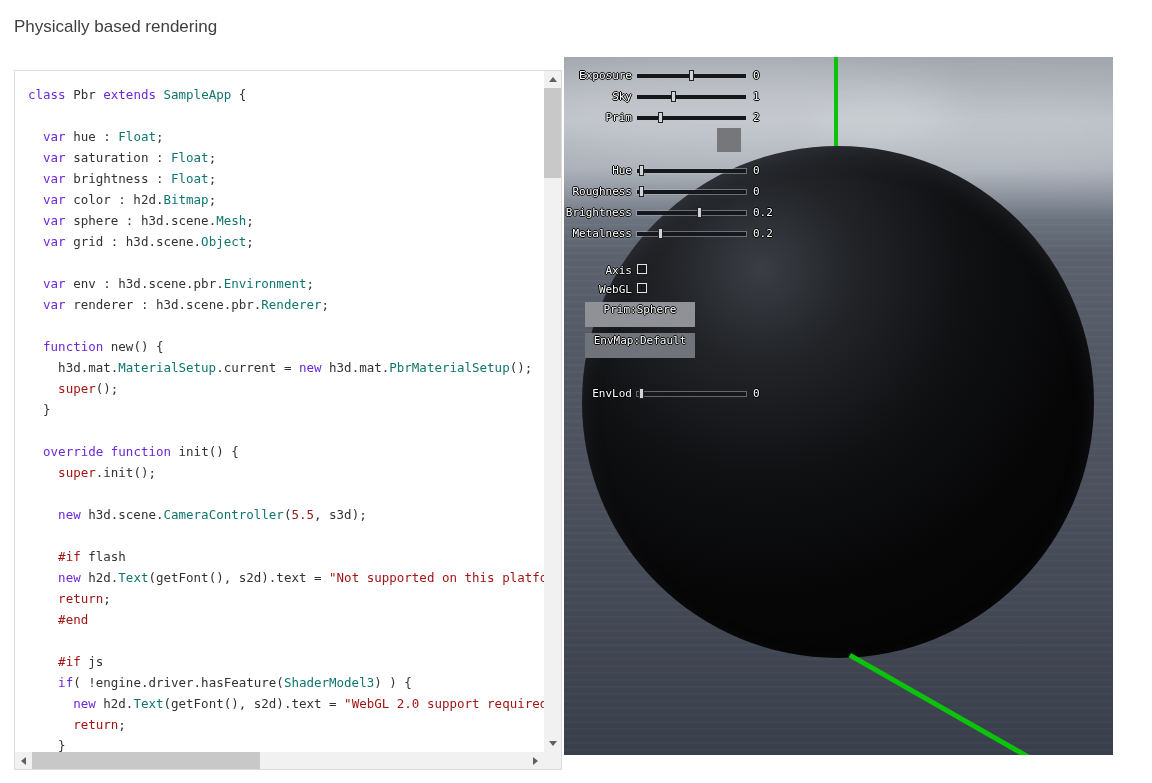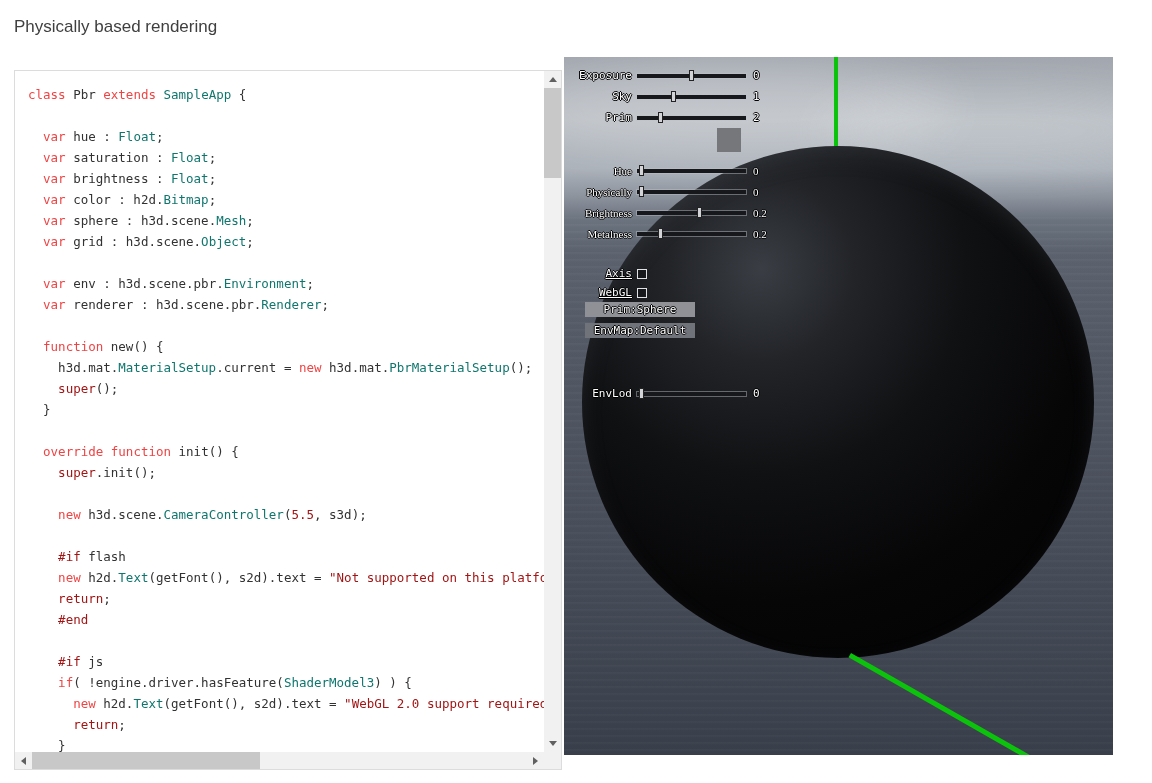--- a/index.html
+++ b/index.html
@@ -18,21 +18,21 @@
     border:1px solid #dcdcdc; background:#fff;
   }
   .code-area {
     position:absolute; left:0; top:0; right:17px; bottom:17px; overflow:hidden;
     padding:13px 0 0 13px;
     font-family:"DejaVu Sans Mono", monospace; font-size:12.5px; line-height:21px;
     white-space:pre;
   }
   .code-line { height:21px; white-space:pre; }
   .tok-p { color:#323232; }
-  .tok-k { color:#ef4444; }
+  .tok-k { color:#6d28d9; }
   .tok-t { color:#0f766e; }
   .tok-r { color:#a31515; }
 
   .vscroll { position:absolute; top:0; right:0; bottom:17px; width:17px; background:#f1f1f1; }
   .hscroll { position:absolute; left:0; bottom:0; right:17px; height:17px; background:#f1f1f1; }
   .corner  { position:absolute; right:0; bottom:0; width:17px; height:17px; background:#f1f1f1; }
   .sarrow { position:absolute; width:17px; height:17px; display:flex; align-items:center; justify-content:center; }
   .sarrow.up    { top:0; left:0; }
   .sarrow.down  { bottom:0; left:0; }
   .sarrow.left  { left:0; top:0; }
@@ -71,35 +71,35 @@
 
   
   .controls {
     position:absolute; inset:0; z-index:5;
     font-family:"DejaVu Sans Mono", monospace; font-size:11px; color:#ffffff;
     text-shadow:1px 0 0 #000, -1px 0 0 #000, 0 1px 0 #000, 0 -1px 0 #000;
     padding-left:36px;
   }
   .grp { position:absolute; left:0; }
   #sliders-top { top:8px; }
-  #sliders-mid { top:103px;font-family:Liberation Serif, serif; }
+  #sliders-mid { top:103px; }
   #checkboxes  { top:207px; }
   #buttons     { top:245px; left:21px; }
   #sliders-bottom { top:286px;margin-top:40px; }
   .ctl-row { display:flex; align-items:center; height:21px; }
-  .cb-row  { display:flex; align-items:center; height:19px;text-decoration:underline; }
+  .cb-row  { display:flex; height:19px; }
   .ctl-label { flex:0 0 68px; width:68px; text-align:right; }
   .slider-track {
     position:relative; width:109px; height:4px; margin-left:5px; background:#17181b;
     box-shadow:0 0 0 1px rgba(190,196,202,0.45);
   }
   .slider-handle { position:absolute; top:-4px; width:5px; height:11px; background:#d2d4d8; border:1px solid #222; }
   .ctl-value { margin-left:7px; }
   .checkbox { width:10px; height:10px; border:1px solid #e0e2e5; margin-left:5px; background:rgba(15,17,20,0.5); }
-  .ui-button { width:110px; height:15px; line-height:15px; margin-bottom:6px; text-align:center; cursor:pointer; }
+  .ui-button { width:110px; height:25px; line-height:15px; margin-bottom:6px; text-align:center; cursor:pointer; }
   .swatch { position:absolute; left:153px; top:71px; width:24px; height:24px; }
 </style>
 </head>
 <body>
 
 <div class="canvas">
 
   <div class="page-title">Physically based rendering</div>
 
   <div class="code-panel">
@@ -162,21 +162,21 @@
       <div class="swatch" id="swatch" style="background: rgb(118, 119, 123);"></div>
       <div class="grp" id="sliders-mid">
           <div class="ctl-row">
             <span class="ctl-label">Hue</span>
             <span class="slider-track">
               <span class="slider-handle" style="left: 2px;"></span>
             </span>
             <span class="ctl-value">0</span>
           </div>
           <div class="ctl-row">
-            <span class="ctl-label">Physically</span>
+            <span class="ctl-label">Roughness</span>
             <span class="slider-track">
               <span class="slider-handle" style="left: 2px;"></span>
             </span>
             <span class="ctl-value">0</span>
           </div>
           <div class="ctl-row">
             <span class="ctl-label">Brightness</span>
             <span class="slider-track">
               <span class="slider-handle" style="left: 60px;"></span>
             </span>

